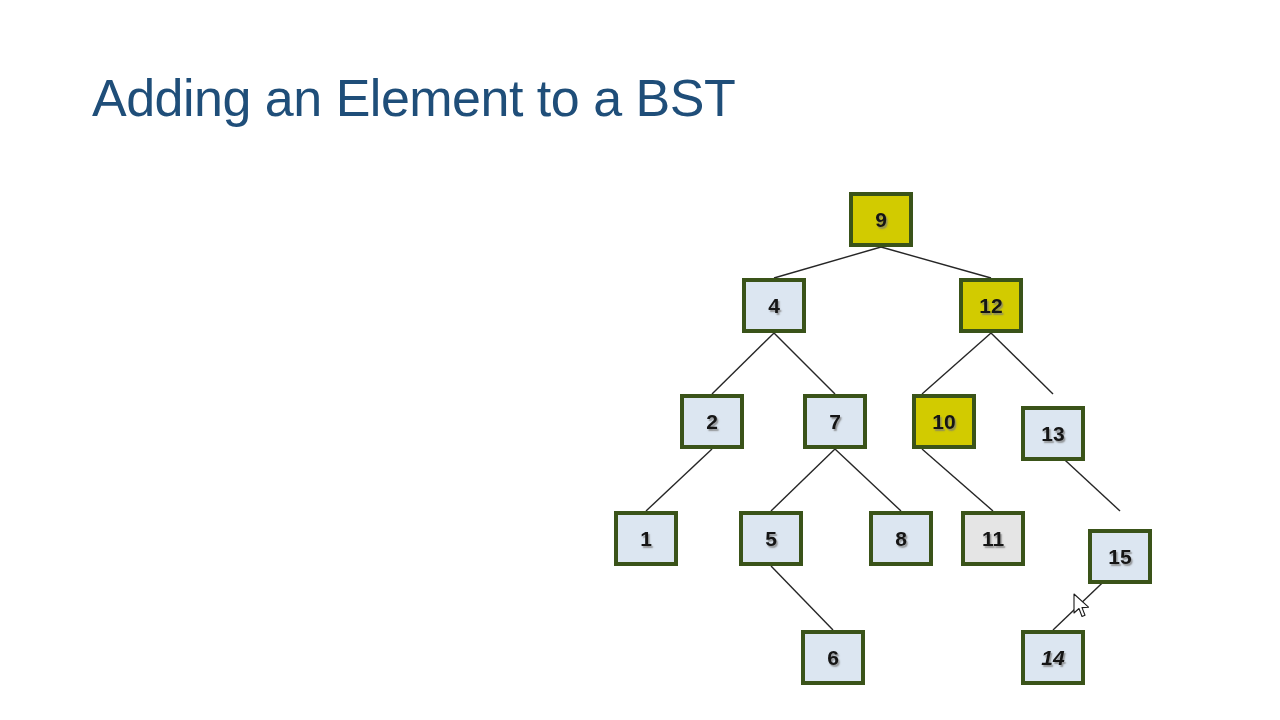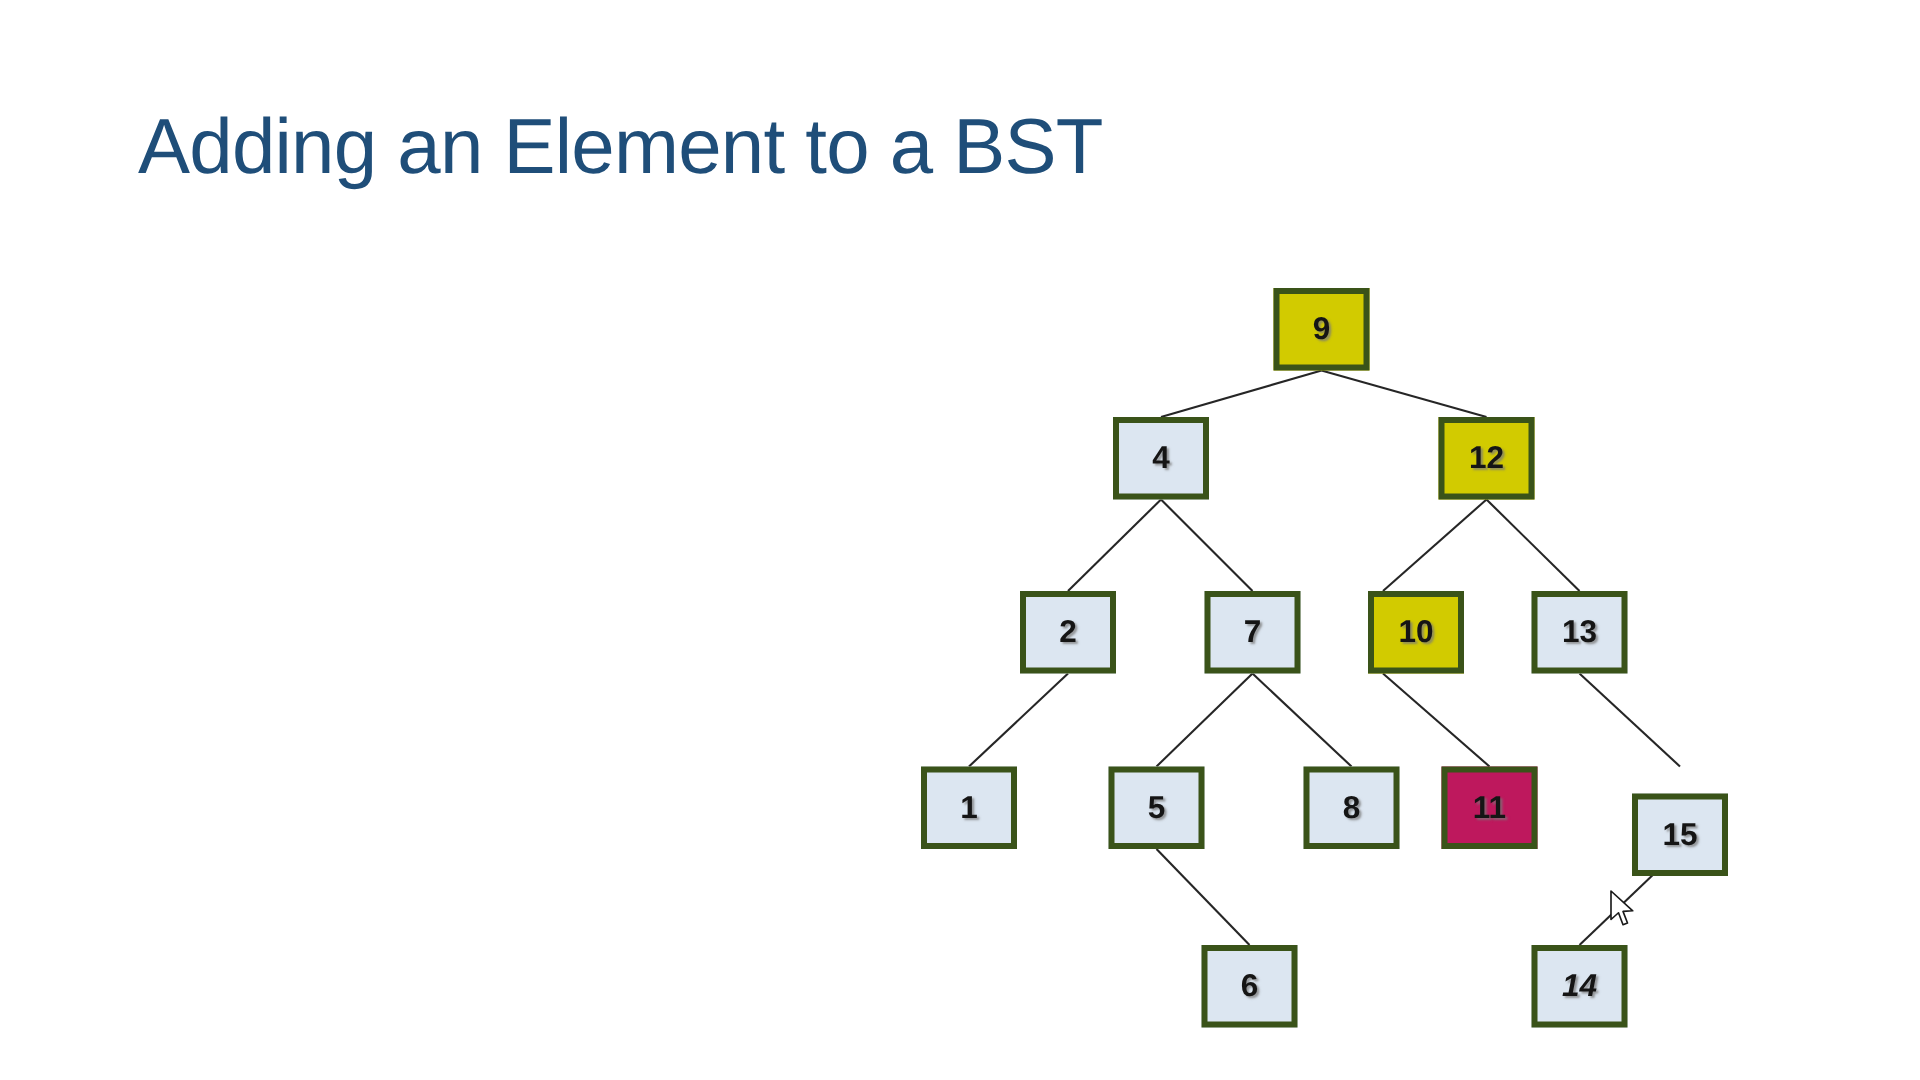--- a/index.html
+++ b/index.html
@@ -59,21 +59,21 @@
     align-items: center;
     justify-content: center;
     font-family: "Liberation Sans", sans-serif;
     font-size: 21px;
     font-weight: bold;
     color: #151515;
     text-shadow: 1.5px 1.5px 1.5px rgba(120,120,120,0.75);
     background: #DCE6F1;
   }
   .bst-node.fill-visited { background: #D2CB00; }
-  .bst-node.fill-new     { background: #be185d; }
+  .bst-node.fill-new     { background: #e5e5e5; }
   .bst-node.fill-plain   { background: #DCE6F1; }
 
   #mouse-cursor {
     position: absolute;
     width: 20px;
     height: 26px;
     pointer-events: none;
   }
 </style>
 </head>
@@ -112,21 +112,21 @@
       </div>
       <div class="bst-node fill-plain" style="left: 680px; top: 394px; width: 64px; height: 55px;">
         <span>2</span>
       </div>
       <div class="bst-node fill-plain" style="left: 803px; top: 394px; width: 64px; height: 55px;">
         <span>7</span>
       </div>
       <div class="bst-node fill-visited" style="left: 912px; top: 394px; width: 64px; height: 55px;">
         <span>10</span>
       </div>
-      <div class="bst-node fill-plain" style="left: 1021px; top: 394px; width: 64px; height: 55px;">
+      <div class="bst-node fill-plain" style="left: 1021px; top: 406px; width: 64px; height: 55px;">
         <span>13</span>
       </div>
       <div class="bst-node fill-plain" style="left: 614px; top: 511px; width: 64px; height: 55px;">
         <span>1</span>
       </div>
       <div class="bst-node fill-plain" style="left: 739px; top: 511px; width: 64px; height: 55px;">
         <span>5</span>
       </div>
       <div class="bst-node fill-plain" style="left: 869px; top: 511px; width: 64px; height: 55px;">
         <span>8</span>

